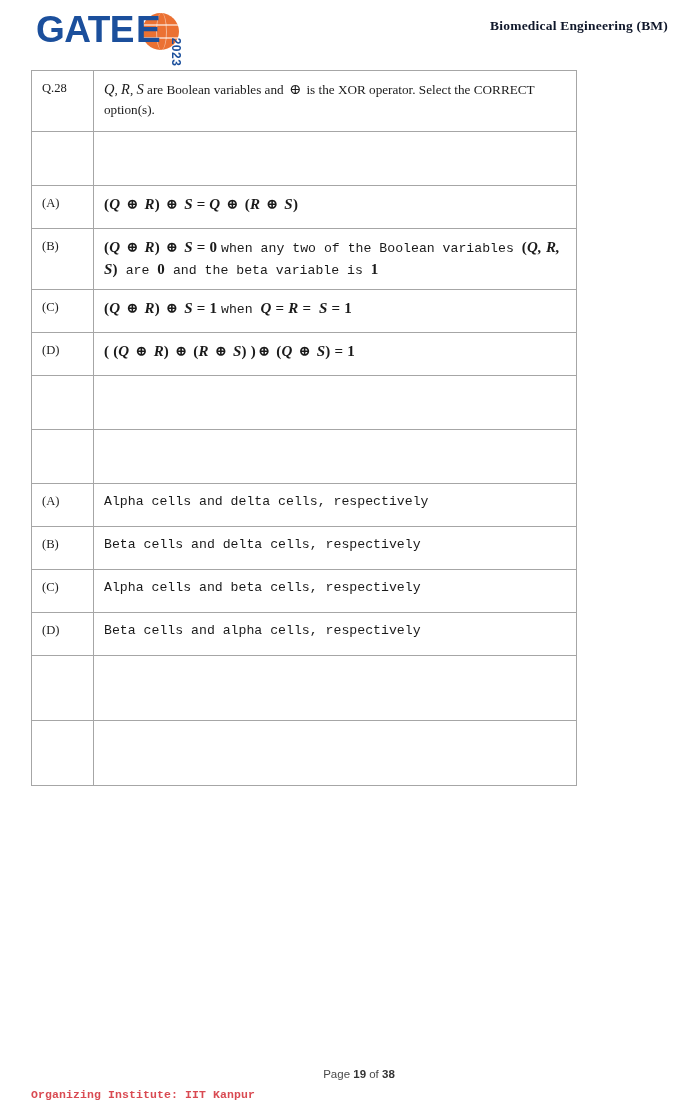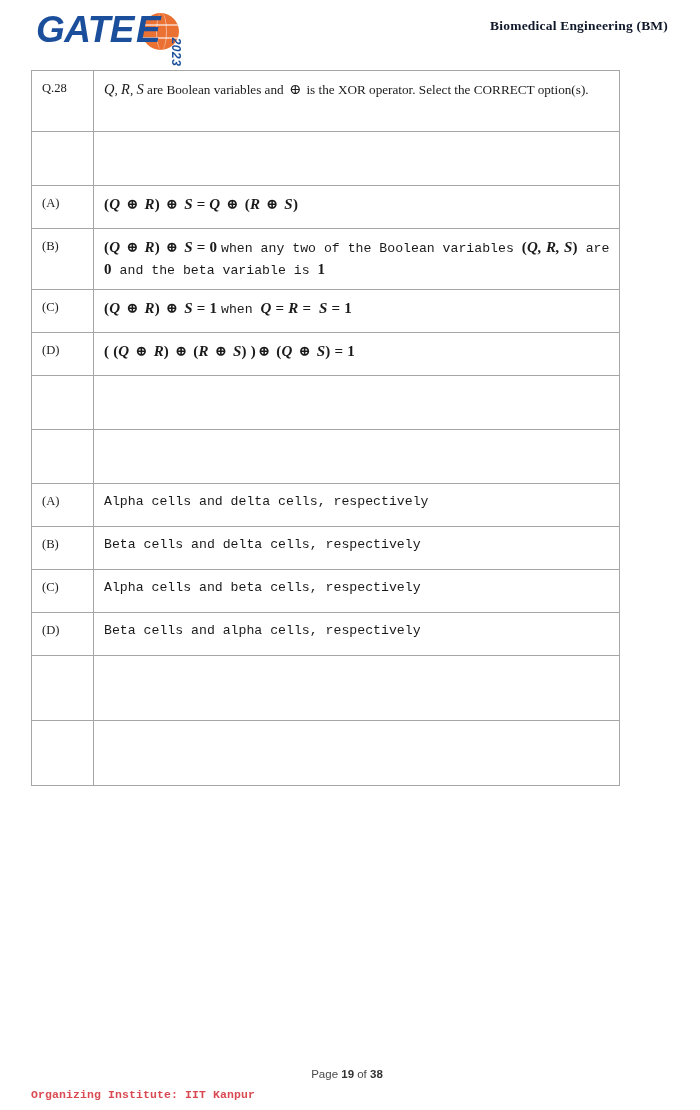--- a/index.html
+++ b/index.html
@@ -21,21 +21,20 @@
     top: 0; left: 0;
     width: 700px;
     height: 62px;
   }
   .logo-wrap {
     position: absolute;
     left: 36px;
     top: 6px;
     width: 160px;
     height: 50px;
-    font-style: italic;
   }
   .logo-text {
     position: absolute;
     left: 0;
     top: 3px;
     font-family: "Liberation Sans", "DejaVu Sans", sans-serif;
     font-weight: bold;
     font-size: 37px;
     letter-spacing: -0.5px;
     color: #1b4f9c;
@@ -115,21 +114,21 @@
     font-size: 13.5px;
     color: #0f172a;
     letter-spacing: 0.2px;
   }
 
   
   .qtable {
     position: absolute;
     left: 31px;
     top: 70px;
-    width: 589px;
+    width: 546px;
     border-collapse: collapse;
     table-layout: fixed;
   }
   .qtable td {
     border: 1px solid #a6a6a6;
     vertical-align: top;
     padding: 8px 9px 8px 10px;
     font-size: 13.2px;
     color: #1a1a1a;
     line-height: 1.45;
@@ -170,21 +169,21 @@
   }
   .stem { font-size: 13.2px; }
   .stem .mi {
     font-style: italic;
     font-size: 14.5px;
   }
 
   
   .footer-page {
     position: absolute;
-    left: 0;
+    left: 12px;
     top: 1068px;
     width: 670px;
     text-align: center;
     font-family: "Liberation Sans", "DejaVu Sans", sans-serif;
     font-size: 11.5px;
     color: #4a4a4a;
     padding-left: 12px;
   }
   .footer-page b { font-weight: bold; color: #333; }
   .footer-org {

